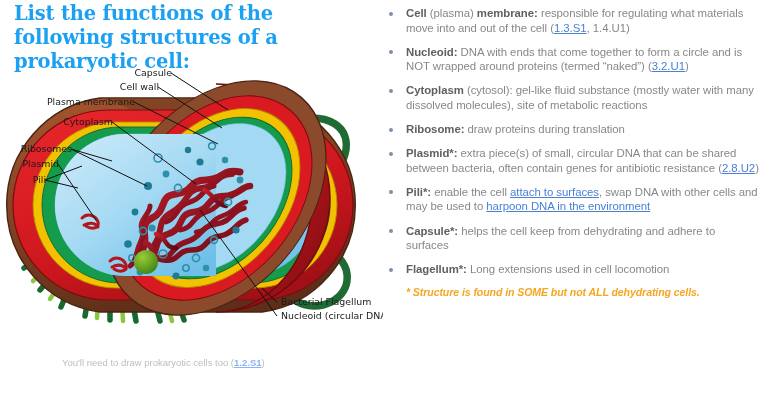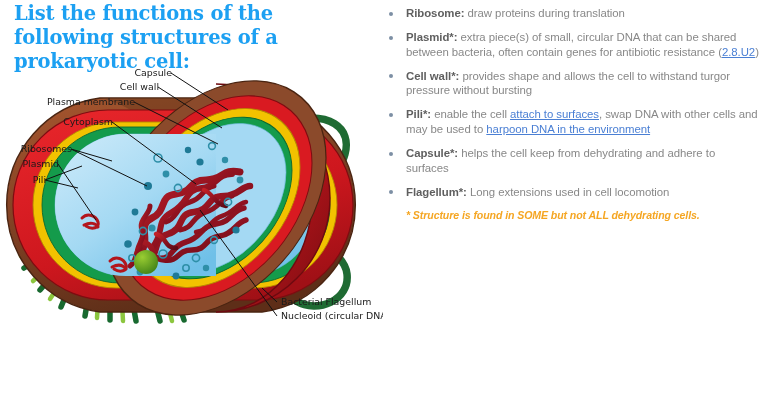--- a/index.html
+++ b/index.html
@@ -320,27 +320,32 @@
         <text class="lbl" x="135" y="43" text-anchor="end">Plasma membrane</text>
         <text class="lbl" x="113" y="63" text-anchor="end">Cytoplasm</text>
         <text class="lbl" x="72" y="90" text-anchor="end">Ribosomes</text>
         <text class="lbl" x="59" y="105" text-anchor="end">Plasmid</text>
         <text class="lbl" x="46" y="121" text-anchor="end">Pili</text>
         <text class="lbl" x="281" y="243">Bacterial Flagellum</text>
         <text class="lbl" x="281" y="257">Nucleoid (circular DNA)</text>
       </svg>
     </div>
 
+    <div class="footnote-left">
+      <span>You'll need to draw prokaryotic  cells too (</span><a href="#">1.2.S1</a><span>)</span>
+    </div>
   </div>
 
   <div class="right-col">
     <ul class="bullets" id="function-list">
+        <li><b>Cell</b><span> (plasma) </span><b>membrane:</b><span> responsible for regulating what materials move into and out of the cell (</span><a href="#">1.3.S1</a><span>, 1.4.U1)</span></li>
+        <li><b>Nucleoid:</b><span> DNA with ends that come together to form a circle and is NOT wrapped around proteins (termed “naked”) (</span><a href="#">3.2.U1</a><span>)</span></li>
+        <li><b>Cytoplasm</b><span> (cytosol):  gel-like fluid substance (mostly water with many dissolved molecules), site of metabolic reactions</span></li>
         <li><b>Ribosome:</b><span> draw proteins during translation</span></li>
         <li><b>Plasmid*:</b><span> extra piece(s) of small, circular DNA that can be shared between bacteria, often contain genes for antibiotic resistance (</span><a href="#">2.8.U2</a><span>)</span></li>
-        <li><b>Cell wall*:</b><span> provides shape and allows the cell to withstand turgor pressure without bursting</span></li>
         <li><b>Pili*:</b><span> enable the cell </span><a href="#">attach to surfaces</a><span>, swap DNA with other cells and may be used to </span><a href="#">harpoon DNA in the environment</a></li>
         <li><b>Capsule*:</b><span> helps the cell keep from dehydrating and adhere to surfaces</span></li>
         <li><b>Flagellum*:</b><span> Long extensions used in cell locomotion</span></li>
       </ul>
     <div class="footnote-right">* Structure is found in SOME but not ALL dehydrating cells.</div>
   </div>
 
 </div>
 
 </body></html>

